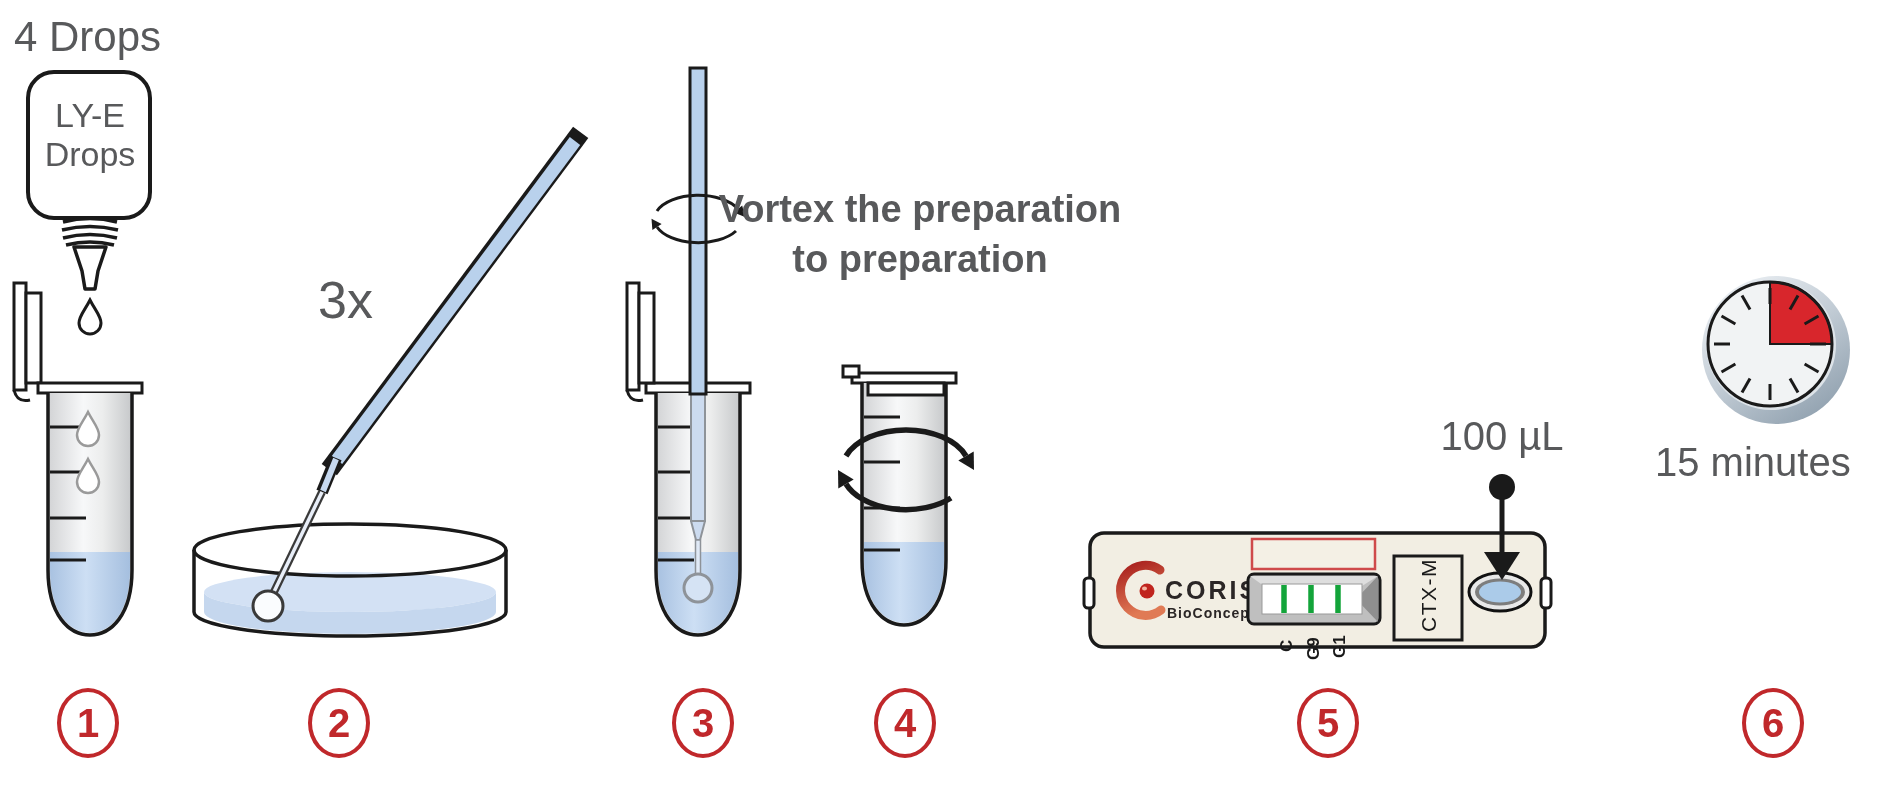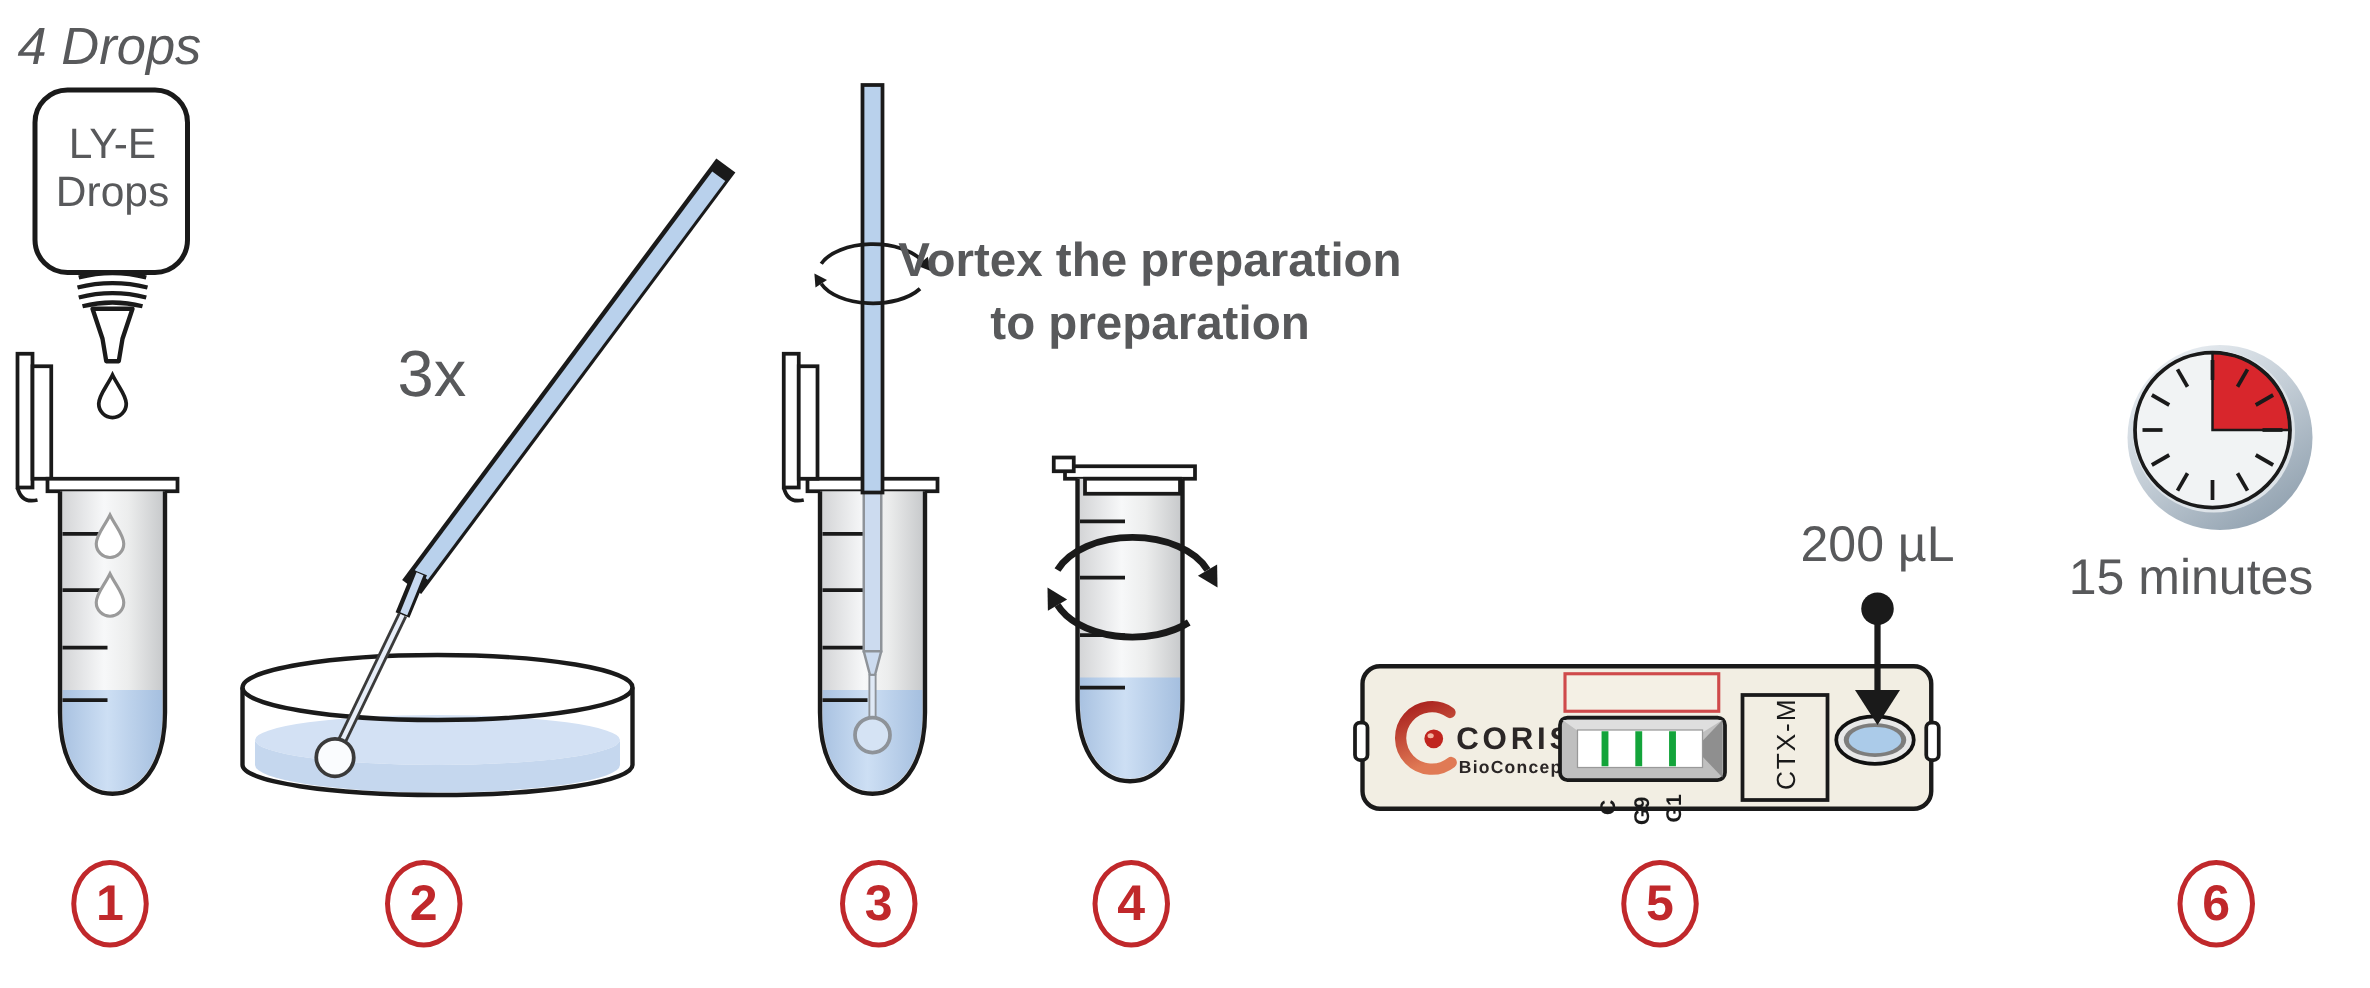--- a/index.html
+++ b/index.html
@@ -1,20 +1,20 @@
 <!DOCTYPE html>
 <html><head>
 <meta charset="utf-8">
 <style>
   html,body{margin:0;padding:0;background:#ffffff;}
   #stage{position:relative;width:1896px;height:790px;background:#ffffff;overflow:hidden;
          font-family:"Liberation Sans", sans-serif;}
   #art{position:absolute;left:0;top:0;}
   .lbl{position:absolute;color:#58595b;line-height:1.1;white-space:nowrap;}
-  .lbl-4drops{left:14px;top:14px;font-size:42px;font-style:italic;}
+  .lbl-4drops{left:14px;top:14px;font-size:42px;}
   .lbl-bottle{left:36px;top:96px;width:108px;font-size:34px;text-align:center;white-space:normal;line-height:1.15;}
   .lbl-3x{left:318px;top:272px;font-size:52px;}
   .lbl-sample{left:732px;top:74px;font-size:42px;}
   .lbl-vortex{left:710px;top:184px;width:420px;font-size:38px;text-align:center;white-space:normal;line-height:1.32;font-weight:bold;}
   .lbl-100ul{left:1402px;top:414px;width:200px;font-size:40px;text-align:center;}
   .lbl-15min{left:1655px;top:440px;width:236px;font-size:40px;text-align:left;}
   .badge{position:absolute;width:54px;height:62px;border:4px solid #c0282b;border-radius:50%;
          color:#c0282b;font-size:40px;font-weight:bold;display:flex;align-items:center;justify-content:center;
          background:#ffffff;}
   .b1{left:57px;top:688px;}
@@ -207,21 +207,21 @@
     </g>
   </svg>
 
   <div class="lbl lbl-4drops">4 Drops</div>
   <div class="lbl lbl-bottle">LY-E Drops</div>
   <div class="lbl lbl-3x">3x</div>
   <div class="lbl lbl-vortex">
     <div>Vortex the preparation</div>
     <div>to preparation</div>
   </div>
-  <div class="lbl lbl-100ul">200 µL</div>
+  <div class="lbl lbl-100ul">100 µL</div>
   <div class="lbl lbl-15min">15 minutes</div>
 
   <div class="badge b1">1</div>
   <div class="badge b2">2</div>
   <div class="badge b3">3</div>
   <div class="badge b4">4</div>
   <div class="badge b5">5</div>
   <div class="badge b6">6</div>
 </div>
 

